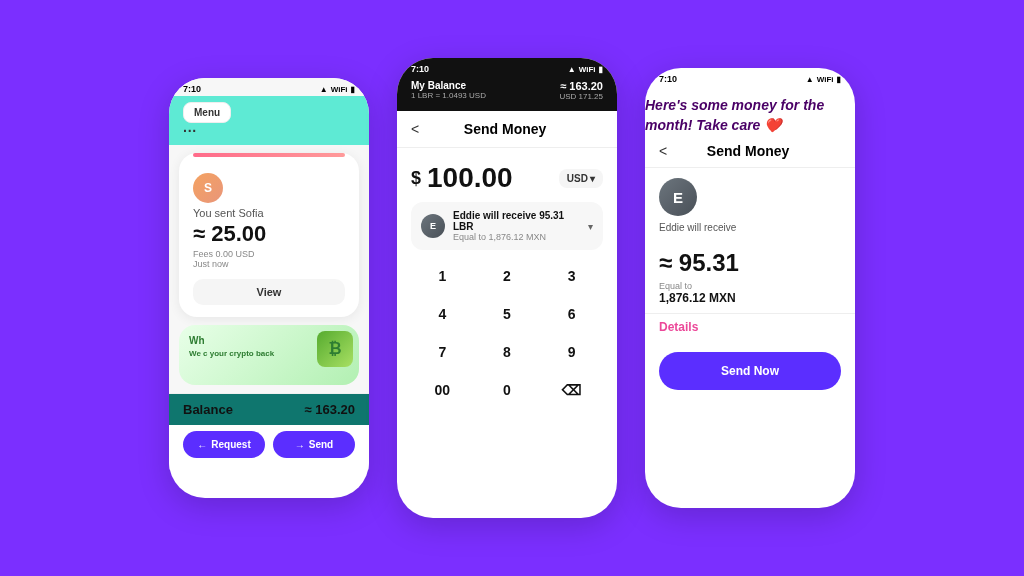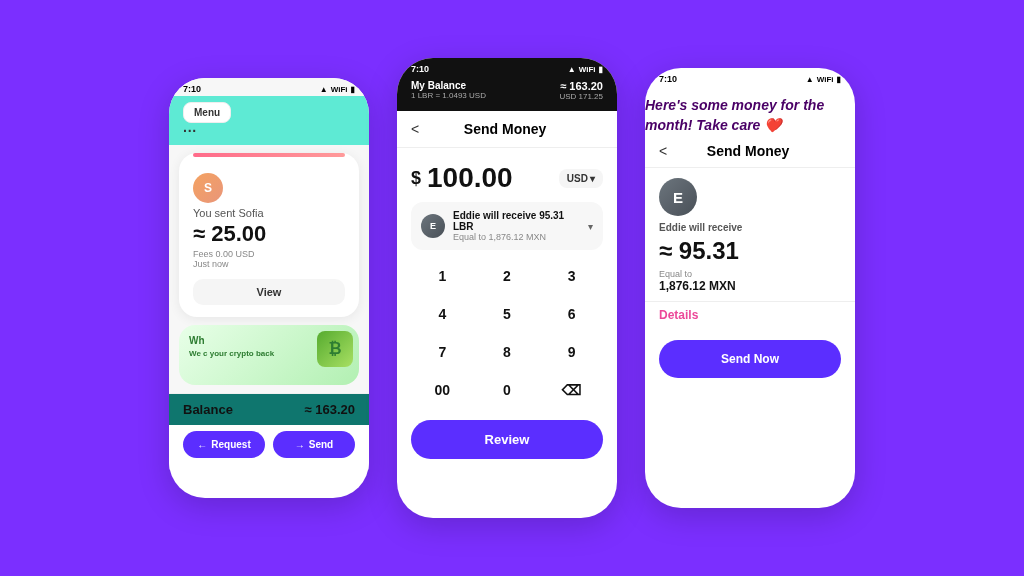--- a/index.html
+++ b/index.html
@@ -276,21 +276,21 @@
 
     .phone3-send-header {
       display: flex;
       align-items: center;
       padding: 8px 14px;
       border-bottom: 1px solid #eee;
     }
     .phone3-avatar { margin: 10px 14px 6px; }
     .phone3-avatar .avatar { width: 38px; height: 38px; font-size: 15px; }
 
-    .receive-label { padding: 0 14px; font-size: 10px; color: #555; margin-bottom: 4px; font-weight: bold; }
+    .receive-label { padding: 0 14px; font-size: 10px; color: #555; margin-bottom: 16px; }
     .receive-amount { padding: 0 14px; font-size: 24px; font-weight: 800; color: #111; }
     .equal-to { padding: 0 14px; font-size: 9px; color: #888; margin-top: 4px; }
     .mxn-amount { padding: 0 14px; font-size: 12px; font-weight: 600; color: #111; margin-bottom: 8px; }
 
     .details-section { padding: 6px 14px; border-top: 1px solid #eee; }
     .details-title { font-size: 12px; font-weight: 700; color: #ec4899; margin-bottom: 4px; }
 
     .send-now-btn {
       margin: 8px 14px 12px;
       background: #5B2EFF;
@@ -414,21 +414,20 @@
     <button class="numpad-key">5</button>
     <button class="numpad-key">6</button>
     <button class="numpad-key">7</button>
     <button class="numpad-key">8</button>
     <button class="numpad-key">9</button>
     <button class="numpad-key">00</button>
     <button class="numpad-key">0</button>
     <button class="numpad-key">⌫</button>
   </div>
   
-  <button class="review-btn">Review</button>
 </div>
 
 <div class="phone phone-3">
   
   <div class="status-bar" style="background: transparent; position: absolute; top: 0; left: 0; right: 0; z-index: 2;">
     <span>7:10</span>
     <div class="status-icons">
       <span>▲</span>
       <span>WiFi</span>
       <span>▮</span>

